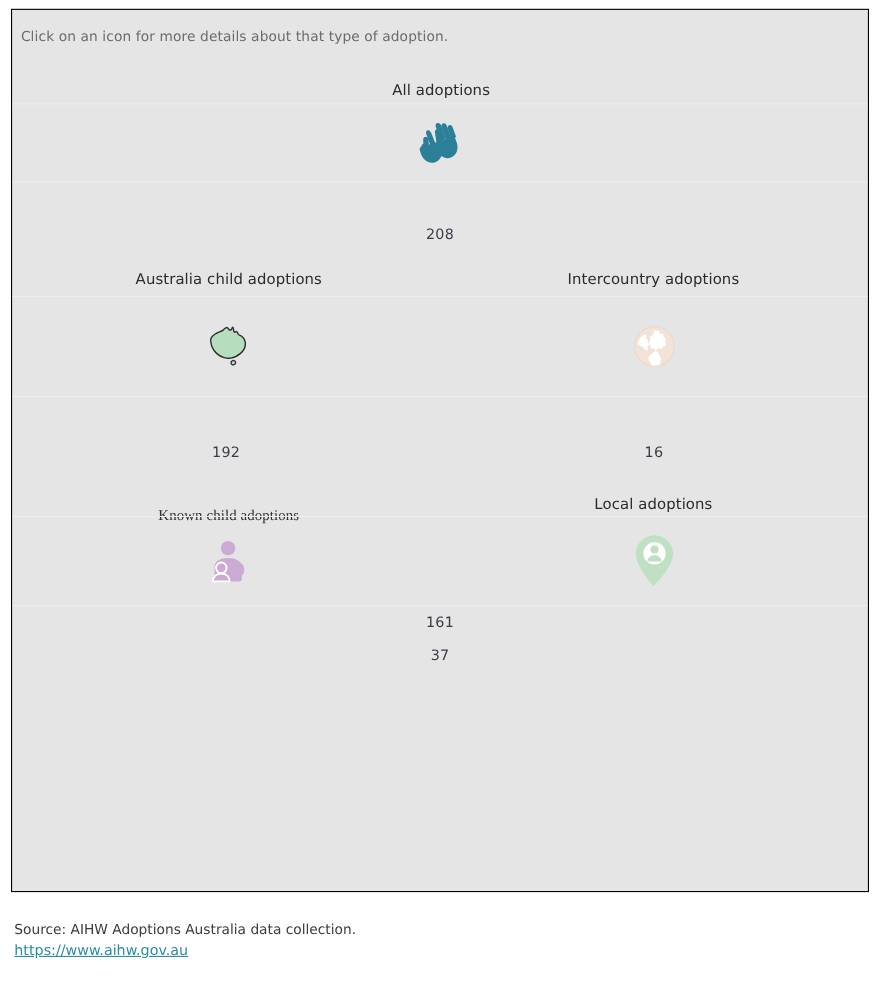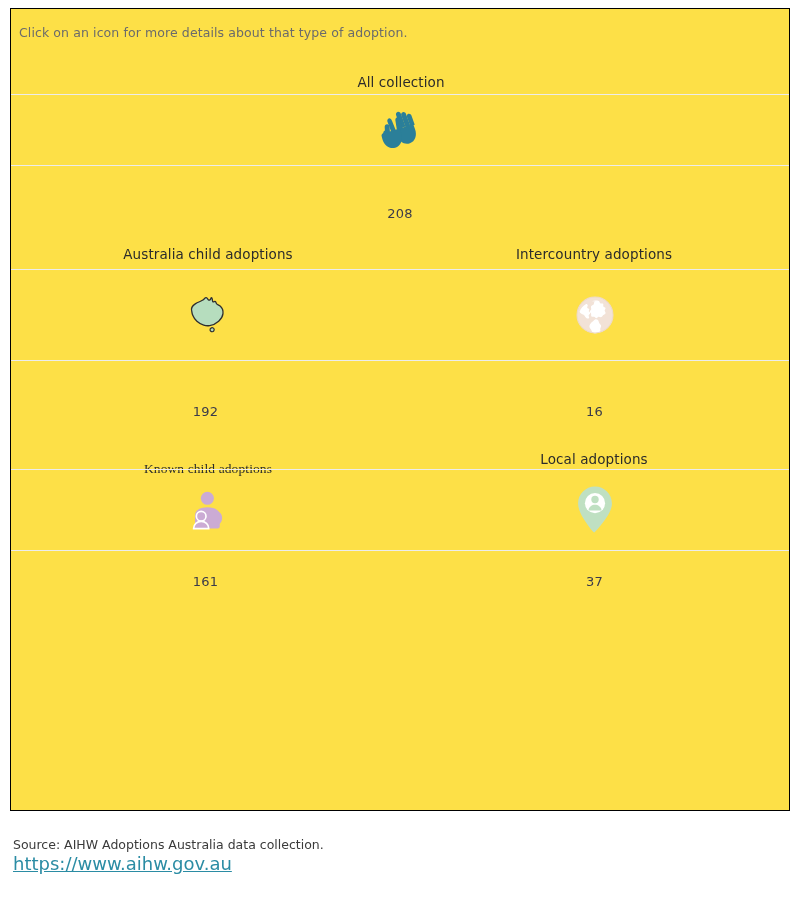--- a/index.html
+++ b/index.html
@@ -23,21 +23,21 @@
 
   
   .panel {
     position: absolute;
     left: 10px;
     top: 8px;
     width: 780px;
     height: 803px;
     border: 1px solid #000000;
     box-sizing: border-box;
-    background: #fde047;
+    background: #e5e5e5;
   }
 
   .hint {
     position: absolute;
     left: 8px;
     top: 16px;
     font-size: 12.5px;
     color: #6b6b6b;
     letter-spacing: .1px;
     white-space: nowrap;
@@ -99,21 +99,21 @@
   #row-all-value  { top: 157px; height: 95px; }
 
   
   #row-mid-label  { top: 252px; height: 9px; border-bottom: 1px solid #ececec; }
   #row-mid-icon   { top: 261px; height: 91px; }
   #row-mid-value  { top: 352px; height: 100px; }
 
   
   #row-low-label  { top: 452px; height: 9px; border-bottom: 1px solid #ececec; }
   #row-low-icon   { top: 461px; height: 81px; }
-  #row-low-value  { top: 542px; height: 60px; }
+  #row-low-value  { top: 542px; height: 60px; flex-direction: column; }
 
   
   .float-label {
     position: absolute;
     font-size: 13.5px;
     color: #2b2b2b;
     letter-spacing: .1px;
     white-space: nowrap;
     transform: translateX(-50%);
   }
@@ -128,33 +128,33 @@
     position: absolute;
     left: 13px;
     top: 835px;
     font-size: 12.5px;
     color: #3b3b3b;
     line-height: 19px;
   }
   .footer a {
     color: #2b8ca4;
     text-decoration: underline;
-    font-size: 18px;
+    font-size: 13px;
   }
 </style>
 </head>
 <body>
 
 <div class="page">
 
   <div class="panel">
 
     <div class="hint">Click on an icon for more details about that type of adoption.</div>
 
-    <div class="float-label" id="lbl-all">All collection</div>
+    <div class="float-label" id="lbl-all">All adoptions</div>
 
     <div class="label-row" id="row-all-label">
       <div class="cell full"></div>
     </div>
 
     <div class="icon-row" id="row-all-icon">
       <div class="cell full">
         <button class="icon-btn" aria-label="All adoptions">
           <svg width="44" height="44" viewBox="0 0 64 64" xmlns="http://www.w3.org/2000/svg">
 

